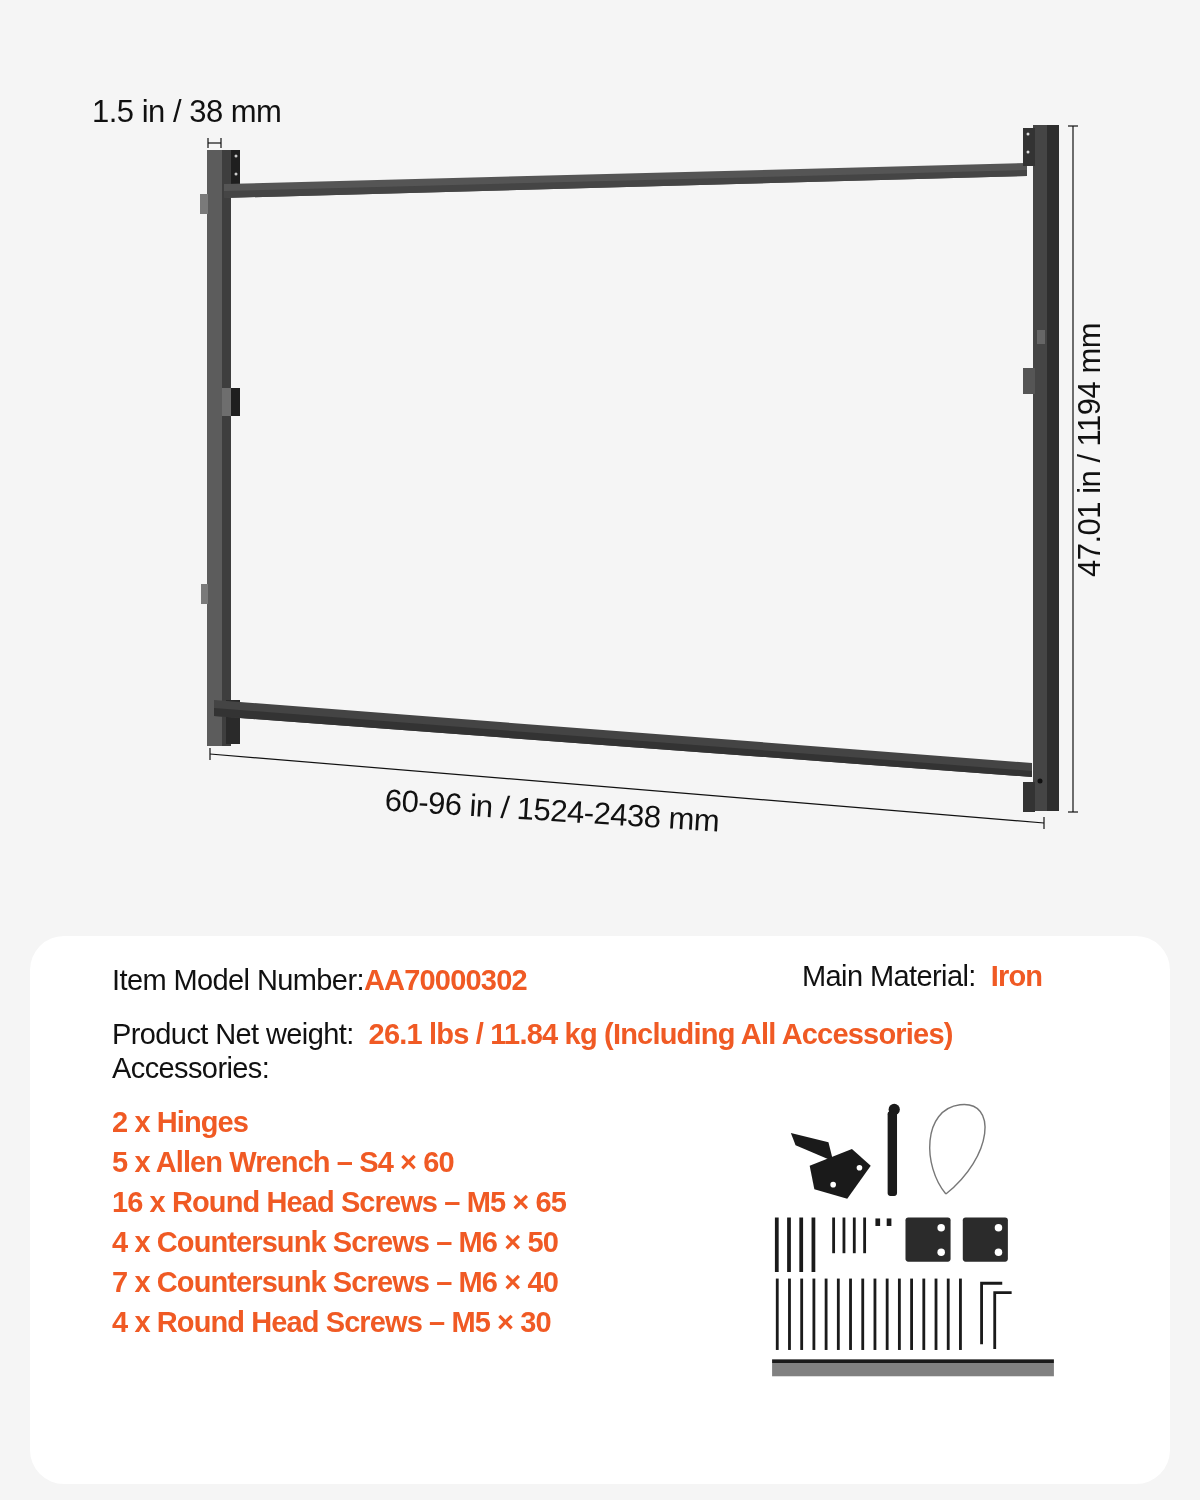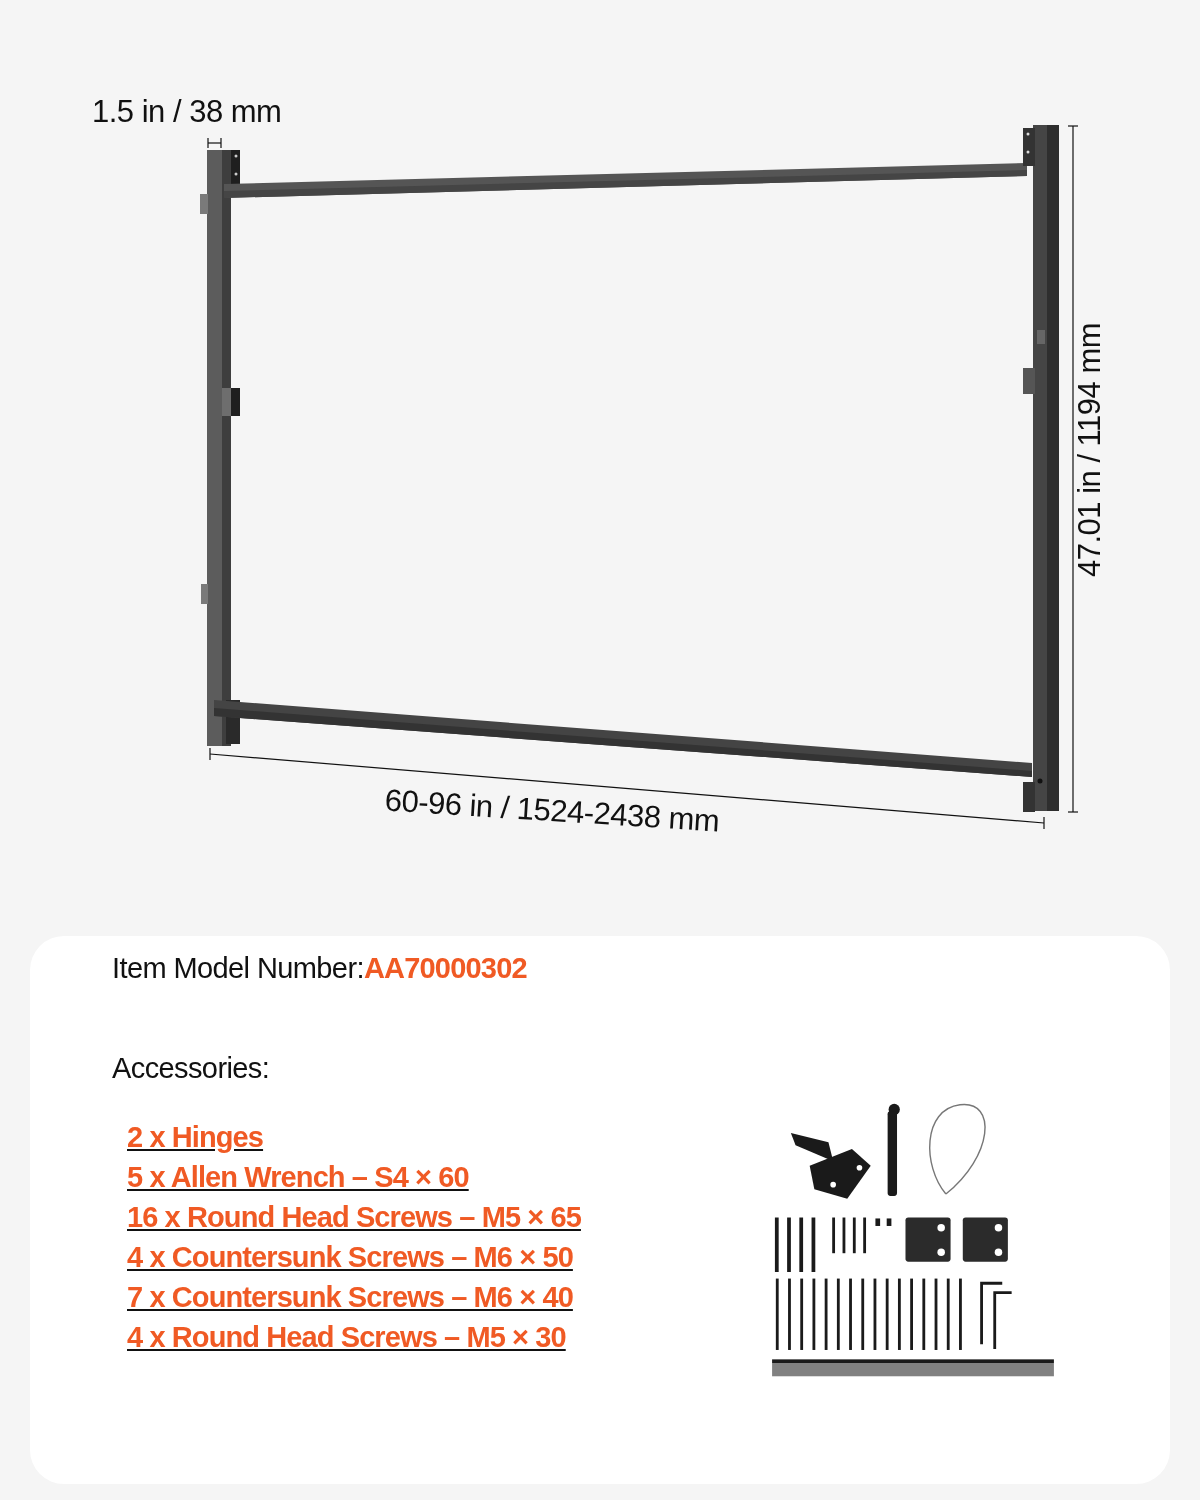--- a/index.html
+++ b/index.html
@@ -30,25 +30,25 @@
   }
   .card {
     position: absolute;
     left: 30px; top: 936px; width: 1140px; height: 548px;
     background: #ffffff;
     border-radius: 34px;
   }
   .spec-row { position: absolute; white-space: nowrap; font-size: 29px; letter-spacing: -0.6px; }
   .spec-label { color: #111; font-weight: normal; }
   .spec-value { color: #f05a24; font-weight: bold; letter-spacing: -0.8px; }
-  .row-model { left: 82px; top: 16px; text-align: center; }
+  .row-model { left: 82px; top: 28px; text-align: center; }
   .row-material { left: 772px; top: 24px; }
   .row-weight { left: 82px; top: 82px; }
   .row-acc { left: 82px; top: 116px; }
-  .acc-list { position: absolute; left: 82px; top: 166px; margin: 15px; padding: 0; list-style: none; text-decoration: underline; }
+  .acc-list { position: absolute; left: 82px; top: 166px; margin: 0; padding: 0; list-style: none; }
   .acc-list li {
     color: #f05a24; font-weight: bold; font-size: 29px;
     height: 40px; line-height: 40px; white-space: nowrap; letter-spacing: -0.9px;
   }
   .acc-photo { position: absolute; left: 728px; top: 150px; width: 310px; height: 310px; }
 </style>
 </head>
 <body>
 
 <div class="diagram">
@@ -118,20 +118,26 @@
   </svg>
 
   <div class="dim-label dim-width-top">1.5 in / 38 mm</div>
   <div class="dim-label dim-height">47.01 in / 1194 mm</div>
   <div class="dim-label dim-length">60-96 in / 1524-2438 mm</div>
 </div>
 
 <div class="card">
   <div class="spec-row row-model">
     <span class="spec-label">Item Model Number:</span><span class="spec-value">AA70000302</span>
+  </div>
+  <div class="spec-row row-material">
+    <span class="spec-label">Main Material:</span>&nbsp;&nbsp;<span class="spec-value">Iron</span>
+  </div>
+  <div class="spec-row row-weight">
+    <span class="spec-label">Product Net weight:</span>&nbsp;&nbsp;<span class="spec-value">26.1 lbs / 11.84 kg (Including All Accessories)</span>
   </div>
   <div class="spec-row row-acc">
     <span class="spec-label">Accessories:</span>
   </div>
 
   <ul class="acc-list">
     <li>2 x Hinges</li>
     <li>5 x Allen Wrench – S4 × 60</li>
     <li>16 x Round Head Screws – M5 × 65</li>
     <li>4 x Countersunk Screws – M6 × 50</li>

